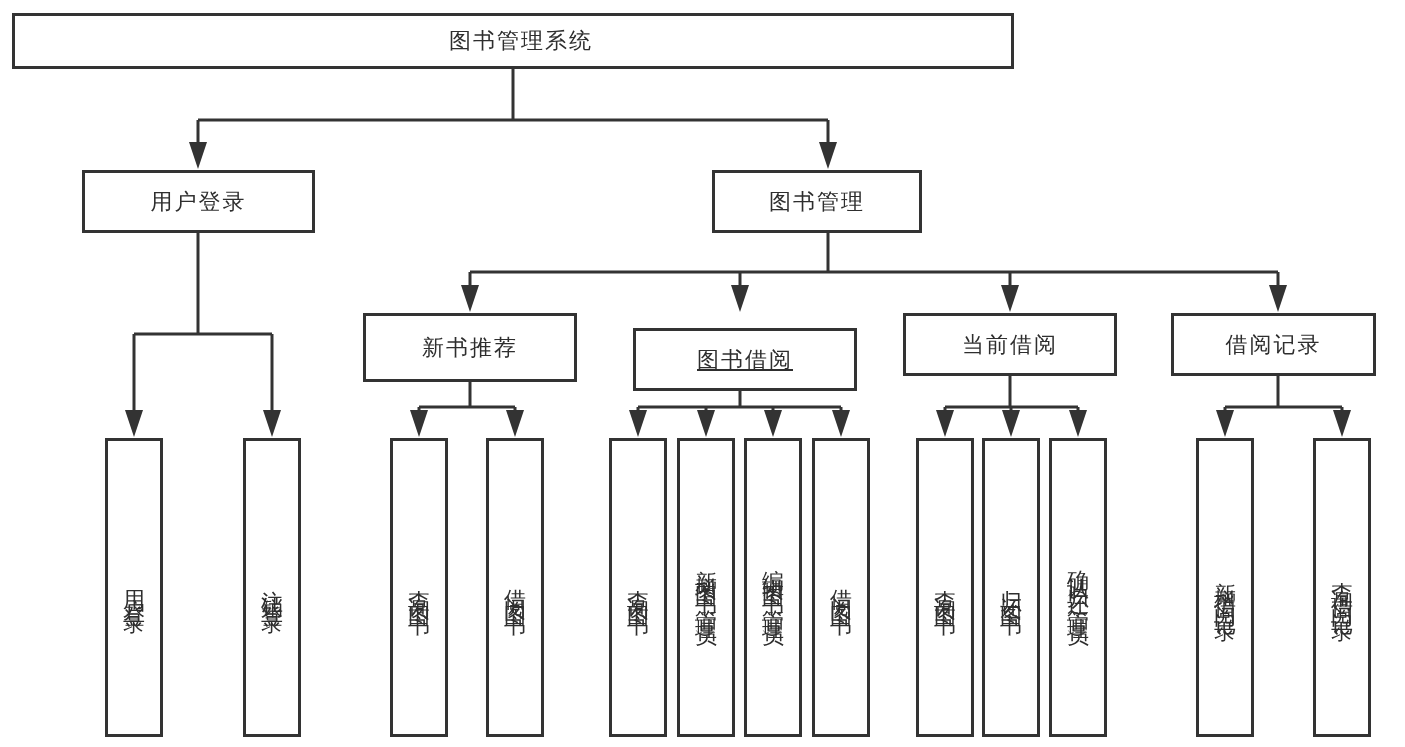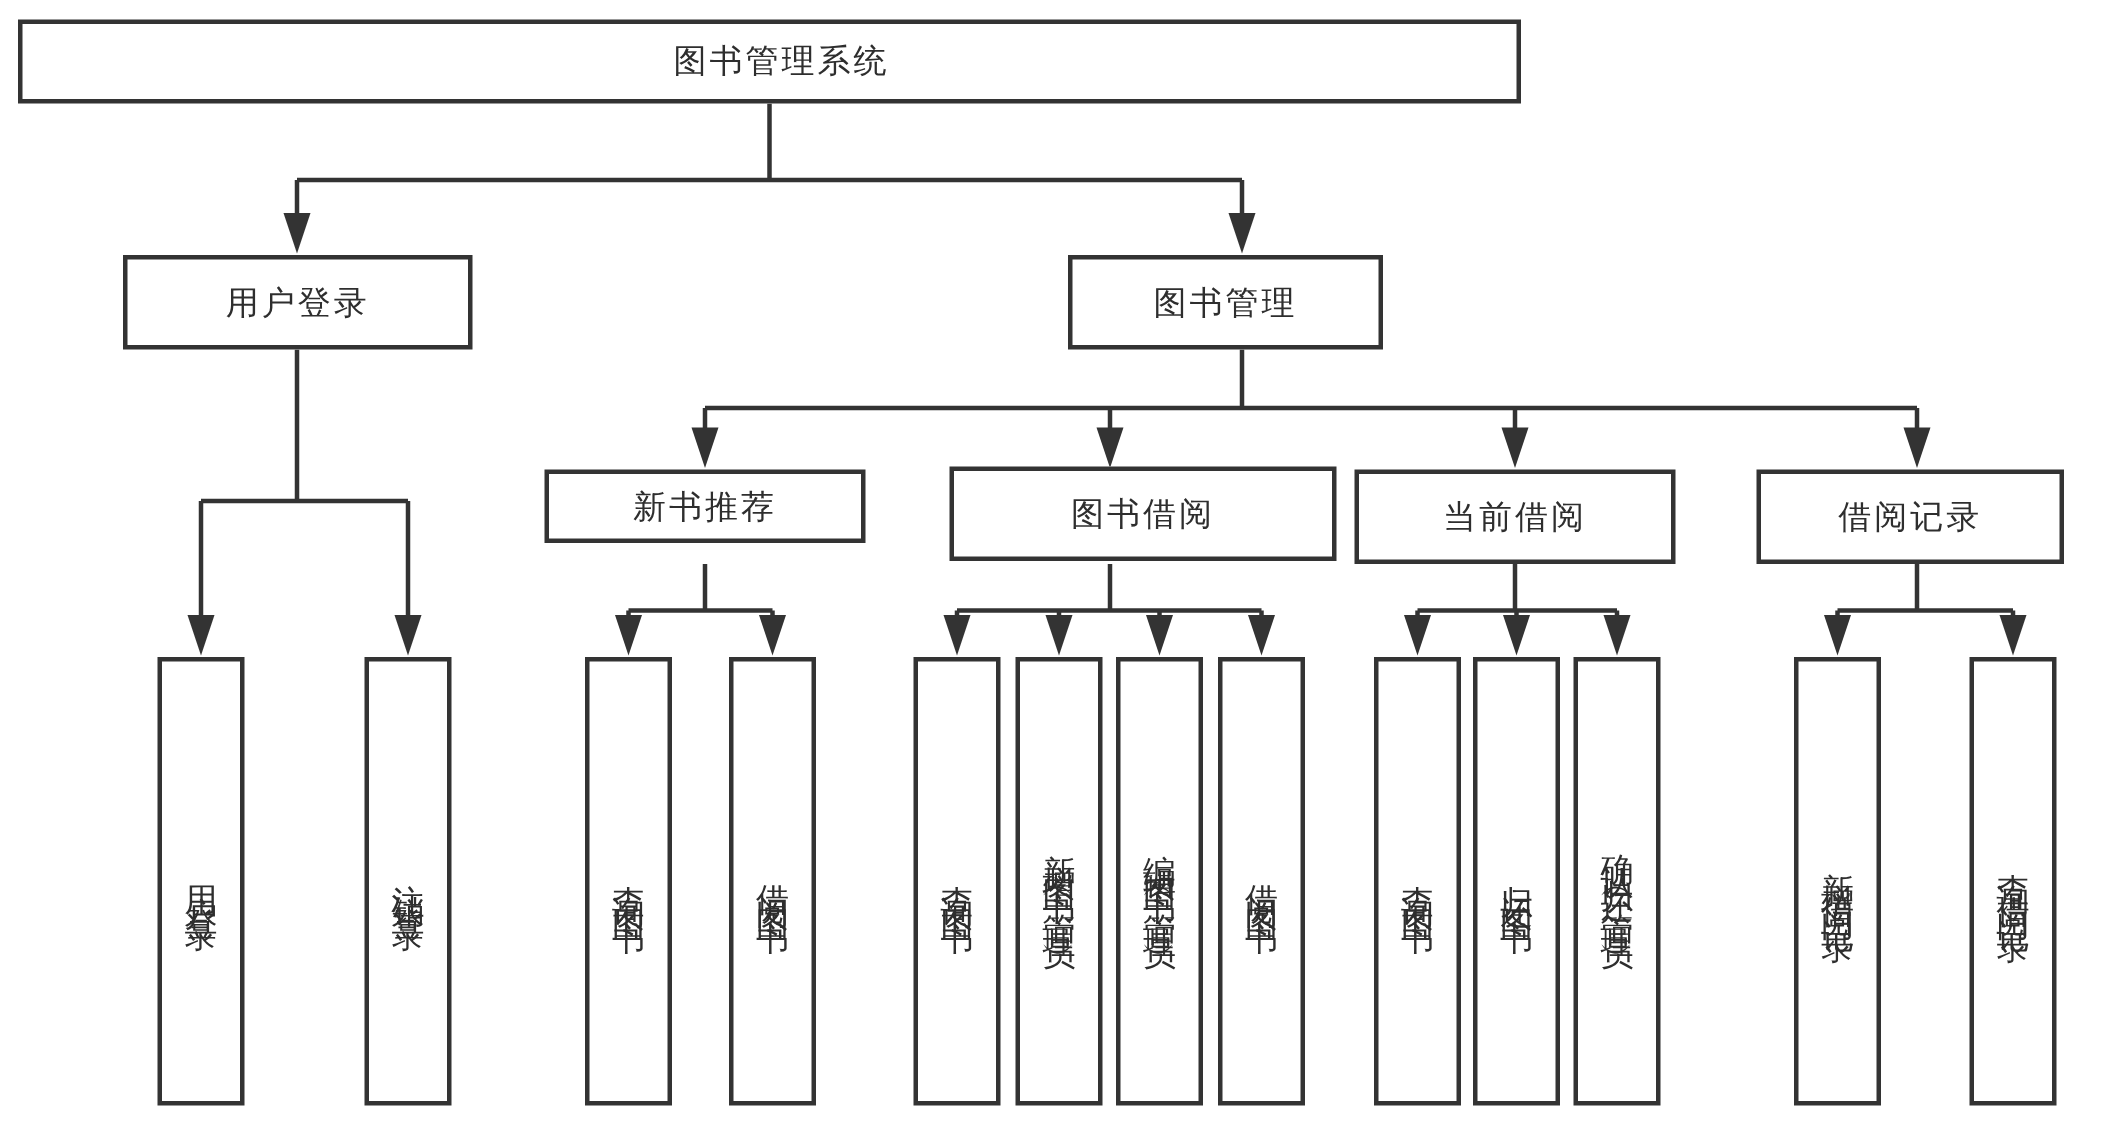--- a/index.html
+++ b/index.html
@@ -136,24 +136,24 @@
     <span>图书管理系统</span>
   </div>
 
   <div class="node h" style="left:82px; top:170px; width:233px; height:63px;">
     <span>用户登录</span>
   </div>
   <div class="node h" style="left:712px; top:170px; width:210px; height:63px;">
     <span>图书管理</span>
   </div>
 
-  <div class="node h" style="left:363px; top:313px; width:214px; height:49px;">
+  <div class="node h" style="left:363px; top:313px; width:214px; height:69px;">
     <span>新书推荐</span>
   </div>
-  <div class="node h" style="left:633px; top:311px; width:258px; height:63px;">
+  <div class="node h" style="left:633px; top:328px; width:224px; height:63px;text-decoration:underline;">
     <span>图书借阅</span>
   </div>
   <div class="node h" style="left:903px; top:313px; width:214px; height:63px;">
     <span>当前借阅</span>
   </div>
   <div class="node h" style="left:1171px; top:313px; width:205px; height:63px;">
     <span>借阅记录</span>
   </div>
 
   <div class="node v" style="left:105px; top:438px; width:58px; height:299px;">

